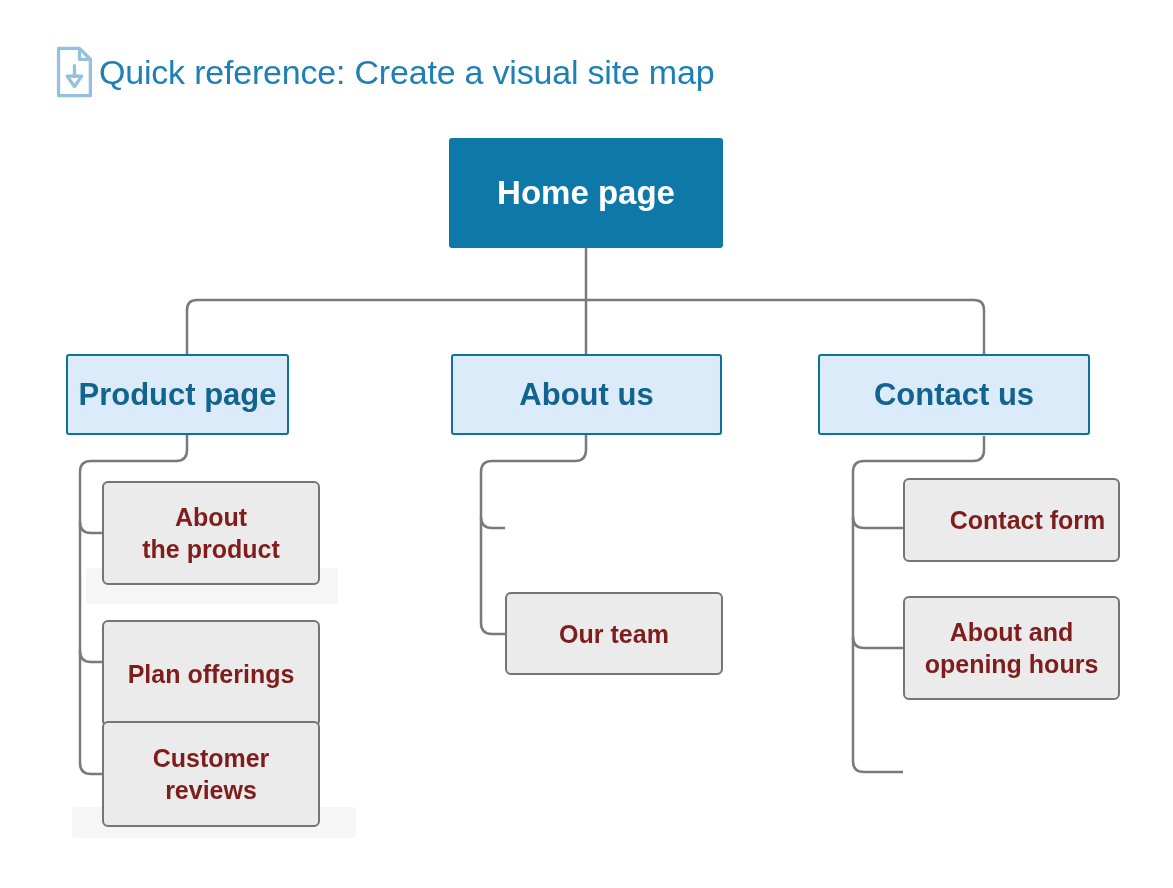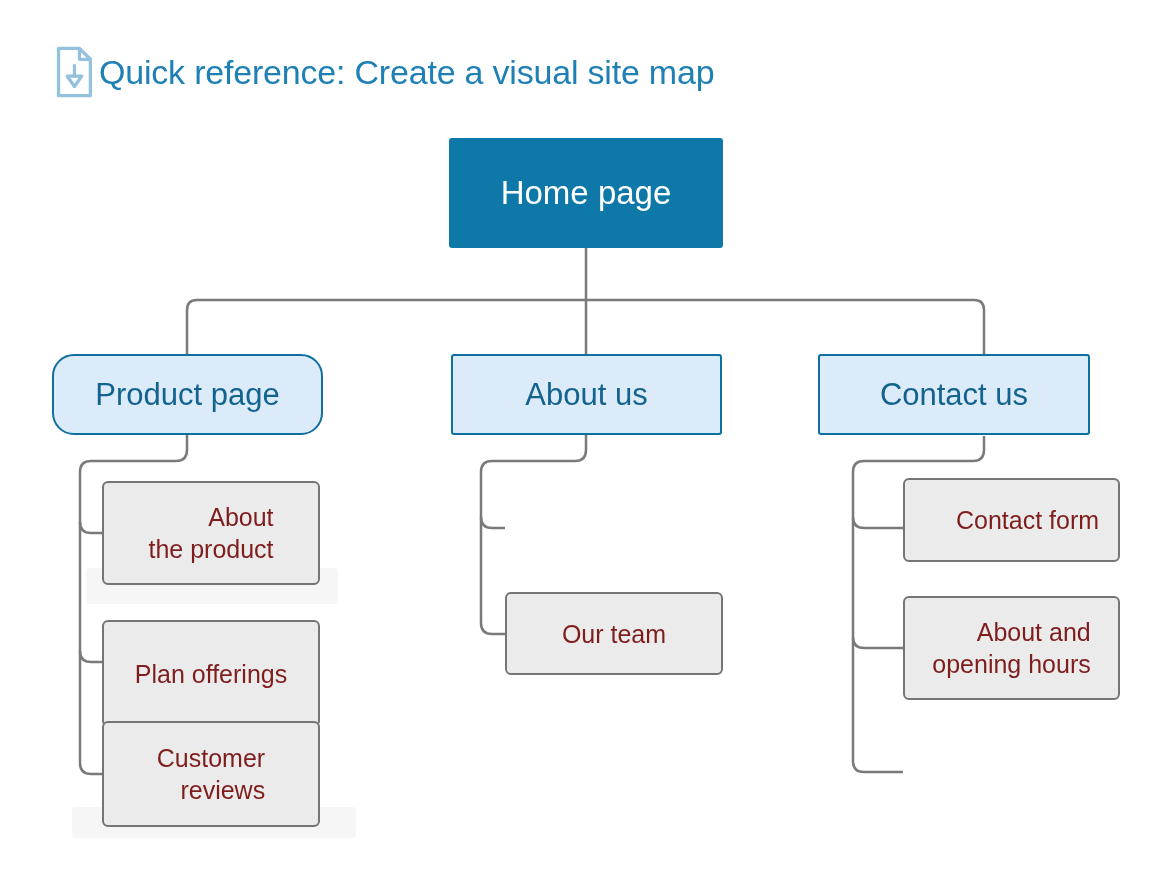--- a/index.html
+++ b/index.html
@@ -45,41 +45,41 @@
     stroke: #7a7a7a;
     stroke-width: 2.5;
   }
 
   
   .node {
     position: absolute;
     display: flex;
     align-items: center;
     justify-content: center;
-    text-align: right;
+    text-align: center;
     white-space: pre-line;
-    font-weight: normal;
+    font-weight: bold;
     z-index: 2;
   }
   .node-root {
     left: 449px; top: 138px; width: 274px; height: 110px;
     background: #0e78a8;
     color: #ffffff;
     font-size: 33px;
     border-radius: 3px;
   }
   .node-l2 {
     top: 354px; height: 81px;
     background: #dcebf9;
     border: 2.5px solid #0f6f9e;
     border-radius: 3px;
     color: #13638f;
     font-size: 31px;
   }
-  .node-l2.b0 { left: 52px;  width: 271px; border-radius: 22px; }
+  .node-l2.b0 { left: 66px;  width: 223px; }
   .node-l2.b1 { left: 451px; width: 271px; }
   .node-l2.b2 { left: 818px; width: 272px; }
 
   .node-l3 {
     background: #ebebeb;
     border: 2.5px solid #757575;
     border-radius: 6px;
     color: #7f1d1d;
     font-size: 25px;
     line-height: 1.28;

